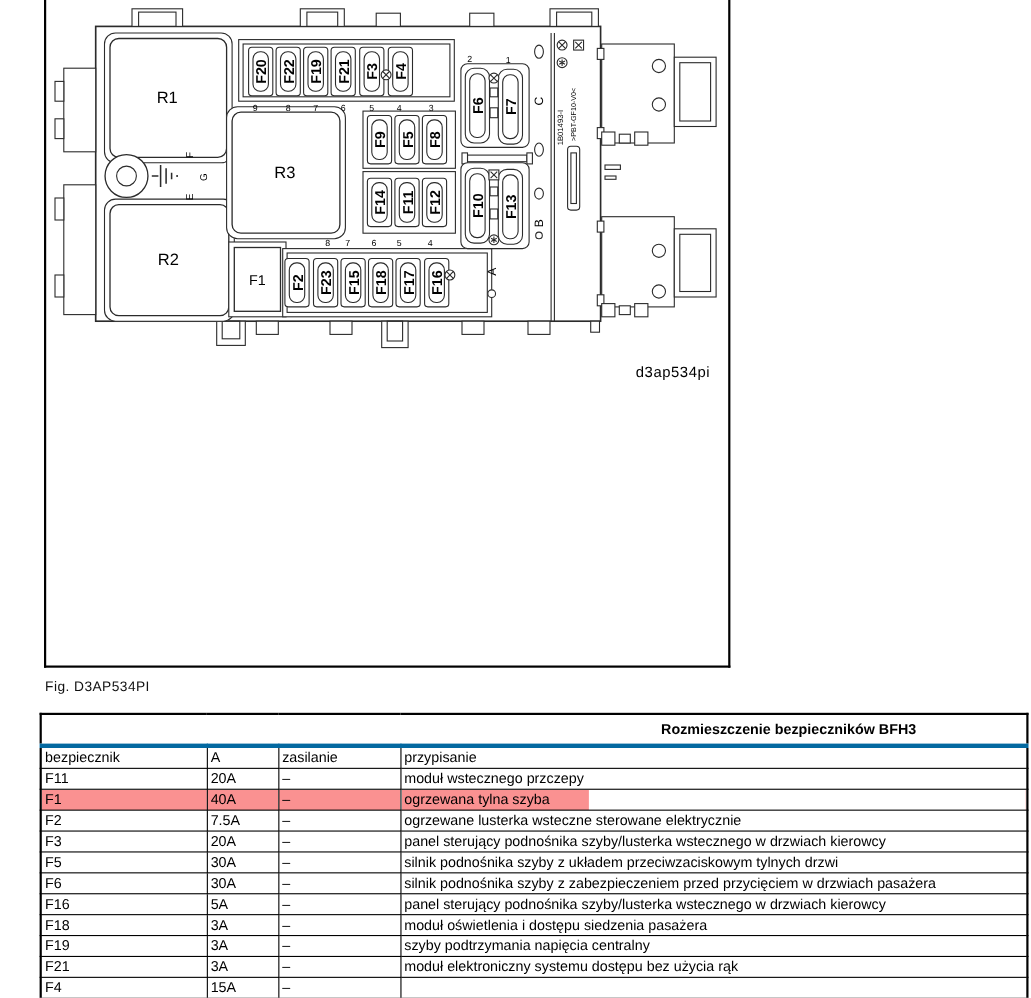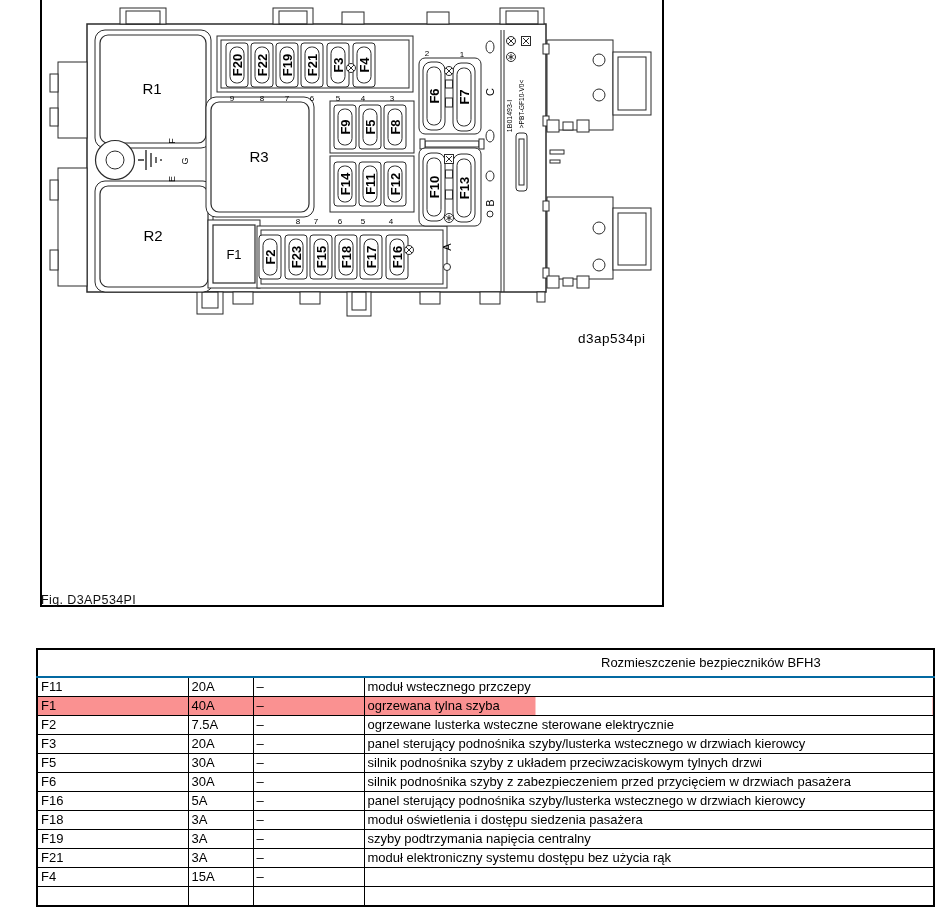--- a/index.html
+++ b/index.html
@@ -7,36 +7,36 @@
     width:937px;height:907px;overflow:hidden;position:relative;
     background:#fff;font-family:"Liberation Sans",sans-serif;color:#000;
   }
   .figure-box{
     position:absolute;left:40px;top:0;width:624px;height:607px;
     border-left:2px solid #000;border-right:2px solid #000;border-bottom:2px solid #000;
     box-sizing:border-box;background:#fff;
   }
   .figure-box svg{display:block;}
   .figure-caption{
-    position:absolute;left:41px;top:593px;
+    position:absolute;left:41px;top:617px;
     font-size:12.5px;letter-spacing:.4px;color:#111;
   }
   table.fuse-table{
     position:absolute;left:36px;top:648px;width:899px;
     border-collapse:collapse;table-layout:fixed;
     border:2px solid #000;
     font-size:13px;line-height:16px;
   }
   table.fuse-table td,table.fuse-table th{
     border:1px solid #000;height:18px;padding:0 2px 0 3px;
     overflow:hidden;white-space:nowrap;text-align:left;font-weight:normal;
     vertical-align:middle;
   }
   tr.title-row td{
-    height:26px;font-weight:normal;padding-left:563px;border-bottom:2px solid #0369a1;
+    height:26px;font-weight:bold;padding-left:563px;border-bottom:4px solid #0369a1;
   }
   td.hl{background:var(--hl,#fa9191);}
   td.hlp{background:linear-gradient(to right,var(--hl,#fa9191) 0 171px,#fff 171px);}
   svg text{font-family:"Liberation Sans",sans-serif;fill:#000;}
   .lw{stroke:#2b2b2b;fill:#fff;}
   .ln{stroke:#2b2b2b;fill:none;}
 </style>
 </head>
 <body>
 
@@ -299,20 +299,26 @@
       <col style="width:151px">
       <col style="width:65px">
       <col style="width:111px">
       <col>
     </colgroup>
   <tbody>
     <tr class="title-row">
       <td colspan="4">Rozmieszczenie bezpieczników BFH3</td>
     </tr>
     <tr>
+      <th>bezpiecznik</th>
+      <th>A</th>
+      <th>zasilanie</th>
+      <th>przypisanie</th>
+    </tr>
+    <tr>
       <td>F11</td>
       <td>20A</td>
       <td>–</td>
       <td>moduł wstecznego przczepy</td>
     </tr>
     <tr>
       <td class="hl">F1</td>
       <td class="hl">40A</td>
       <td class="hl">–</td>
       <td class="hlp">ogrzewana tylna szyba</td>

